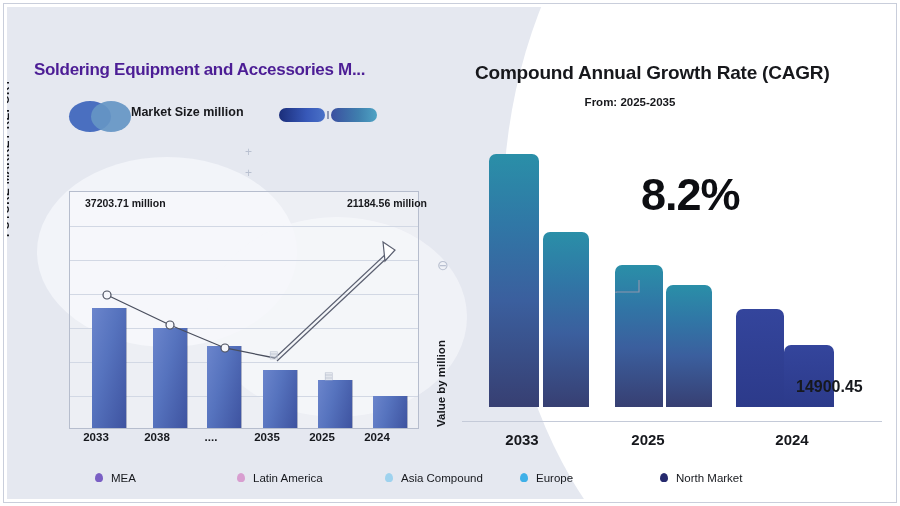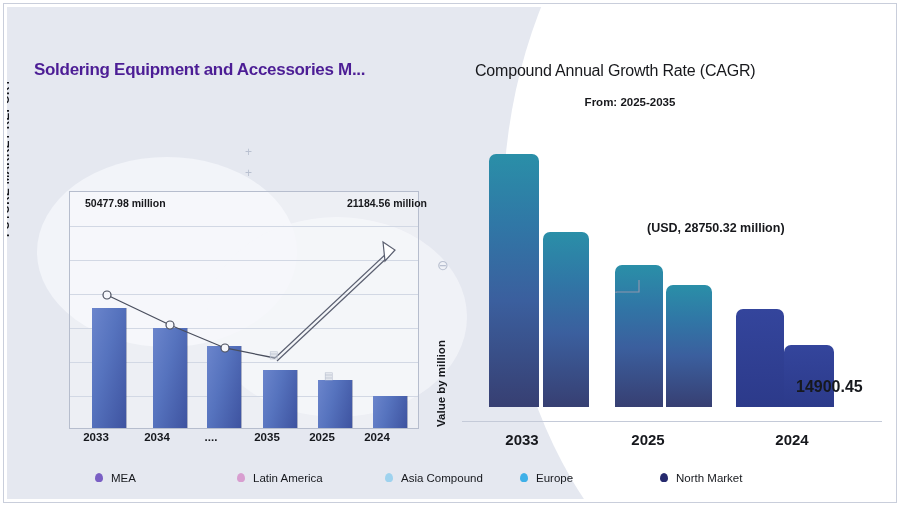--- a/index.html
+++ b/index.html
@@ -159,22 +159,22 @@
     color: #16181d;
     text-align: center;
     white-space: nowrap;
   }
 
   
   #right-title {
     position: absolute;
     left: 468px; top: 55px;
     width: 420px;
-    font-size: 16px;
-    font-weight: normal;
+    font-size: 19px;
+    font-weight: bold;
     color: #17181c;
     letter-spacing: -0.2px;
     white-space: nowrap;
   }
   #right-sub {
     position: absolute;
     left: 468px; top: 89px;
     width: 310px;
     text-align: center;
     font-size: 11.5px;
@@ -280,20 +280,30 @@
   <div id="frame">
 
     <div class="blob" style="left:30px;top:150px;width:260px;height:190px;"></div>
     <div class="blob" style="left:200px;top:210px;width:260px;height:200px;opacity:.8;"></div>
 
     <div id="swoosh"></div>
     <div id="swoosh2"></div>
 
     <div id="left-title">Soldering Equipment and Accessories M...</div>
 
+    <div id="left-legendbar">
+      <div class="venn">
+        <div class="c1"></div>
+          <div class="c2"></div>
+      </div>
+      <div id="market-size-label">Market Size million</div>
+      <div class="pill" id="pill-a"></div>
+      <div id="pill-sep"></div>
+      <div class="pill" id="pill-b"></div>
+    </div>
 
     <div id="left-ylabel">FUTURE MARKET REPORT</div>
 
     <div id="left-plot">
       <div class="gridline" style="top:34px;"></div>
       <div class="gridline" style="top:68px;"></div>
       <div class="gridline" style="top:102px;"></div>
       <div class="gridline" style="top:136px;"></div>
       <div class="gridline" style="top:170px;"></div>
       <div class="gridline" style="top:204px;"></div>
@@ -309,39 +319,39 @@
         <polyline points="37,103 100,133 155,156 205,166" fill="none" stroke="#4a4f5e" stroke-width="1.3"></polyline>
         <circle cx="37" cy="103" r="4" fill="#f6f7fb" stroke="#4a4f5e" stroke-width="1.2"></circle>
         <circle cx="100" cy="133" r="4" fill="#f6f7fb" stroke="#4a4f5e" stroke-width="1.2"></circle>
         <circle cx="155" cy="156" r="4" fill="#f6f7fb" stroke="#4a4f5e" stroke-width="1.2"></circle>
         <path d="M205,166 L318,60" fill="none" stroke="#5a5f70" stroke-width="1.2"></path>
         <path d="M207,169 L320,63" fill="none" stroke="#5a5f70" stroke-width="1.2"></path>
         <path d="M313,50 L325,58 L315,69 Z" fill="#ffffff" stroke="#5a5f70" stroke-width="1.2"></path>
       </svg>
     </div>
 
-    <div class="val-label" id="lbl-left">50477.98 million</div>
+    <div class="val-label" id="lbl-left">37203.71 million</div>
     <div class="val-label" id="lbl-right">21184.56 million</div>
 
     <div class="ltick" style="left:66px;width:46px;">2033</div>
-    <div class="ltick" style="left:127px;width:46px;">2034</div>
+    <div class="ltick" style="left:127px;width:46px;">2038</div>
     <div class="ltick" style="left:181px;width:46px;">....</div>
     <div class="ltick" style="left:237px;width:46px;">2035</div>
     <div class="ltick" style="left:292px;width:46px;">2025</div>
     <div class="ltick" style="left:347px;width:46px;">2024</div>
 
     <div class="mini" style="left:238px;top:138px;">+</div>
     <div class="mini" style="left:238px;top:159px;">+</div>
     <div class="mini" style="left:430px;top:250px;font-size:14px;">⊖</div>
     <div class="mini" style="left:262px;top:342px;font-size:10px;">▤</div>
     <div class="mini" style="left:317px;top:363px;font-size:10px;">▤</div>
 
     <div id="right-title">Compound Annual Growth Rate (CAGR)</div>
     <div id="right-sub">From: 2025-2035</div>
-    <div id="cagr-sub">(USD, 28750.32 million)</div>
+    <div id="cagr-value">8.2%</div>
 
     <div id="right-ylabel">Value by million</div>
     <div id="right-baseline"></div>
 
     <div class="rbar grad" style="left:482px;width:50px;height:253px;"></div>
     <div class="rbar grad" style="left:536px;width:46px;height:175px;"></div>
 
     <div class="rbar grad" style="left:608px;width:48px;height:142px;"></div>
     <div class="rbar grad" style="left:659px;width:46px;height:122px;"></div>
 

